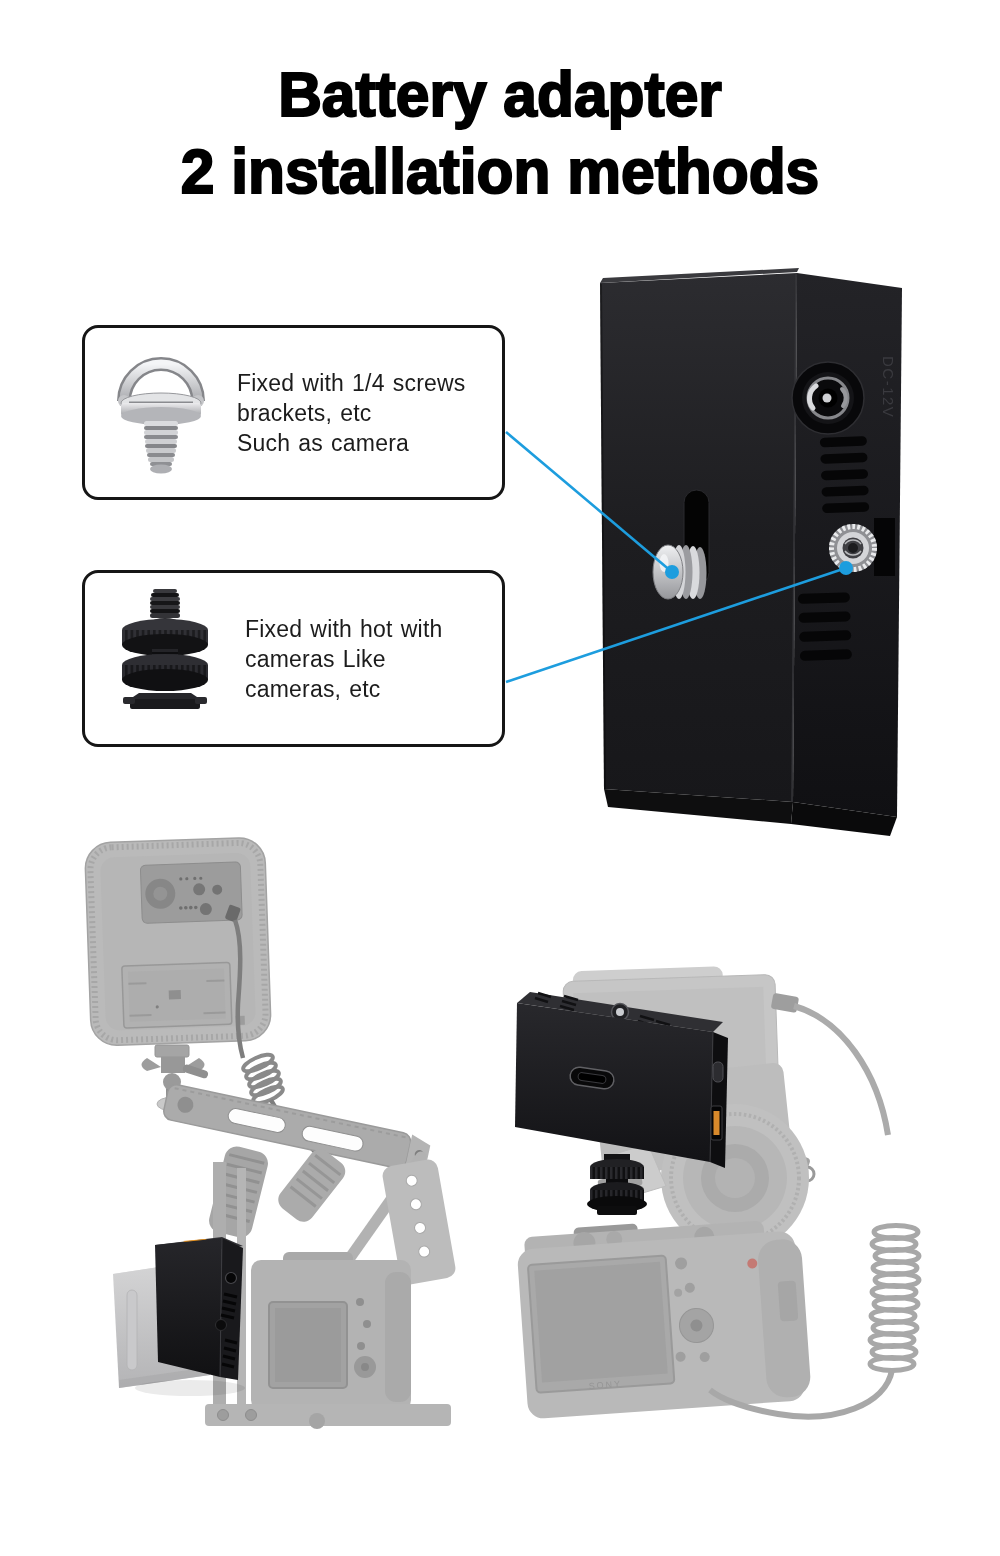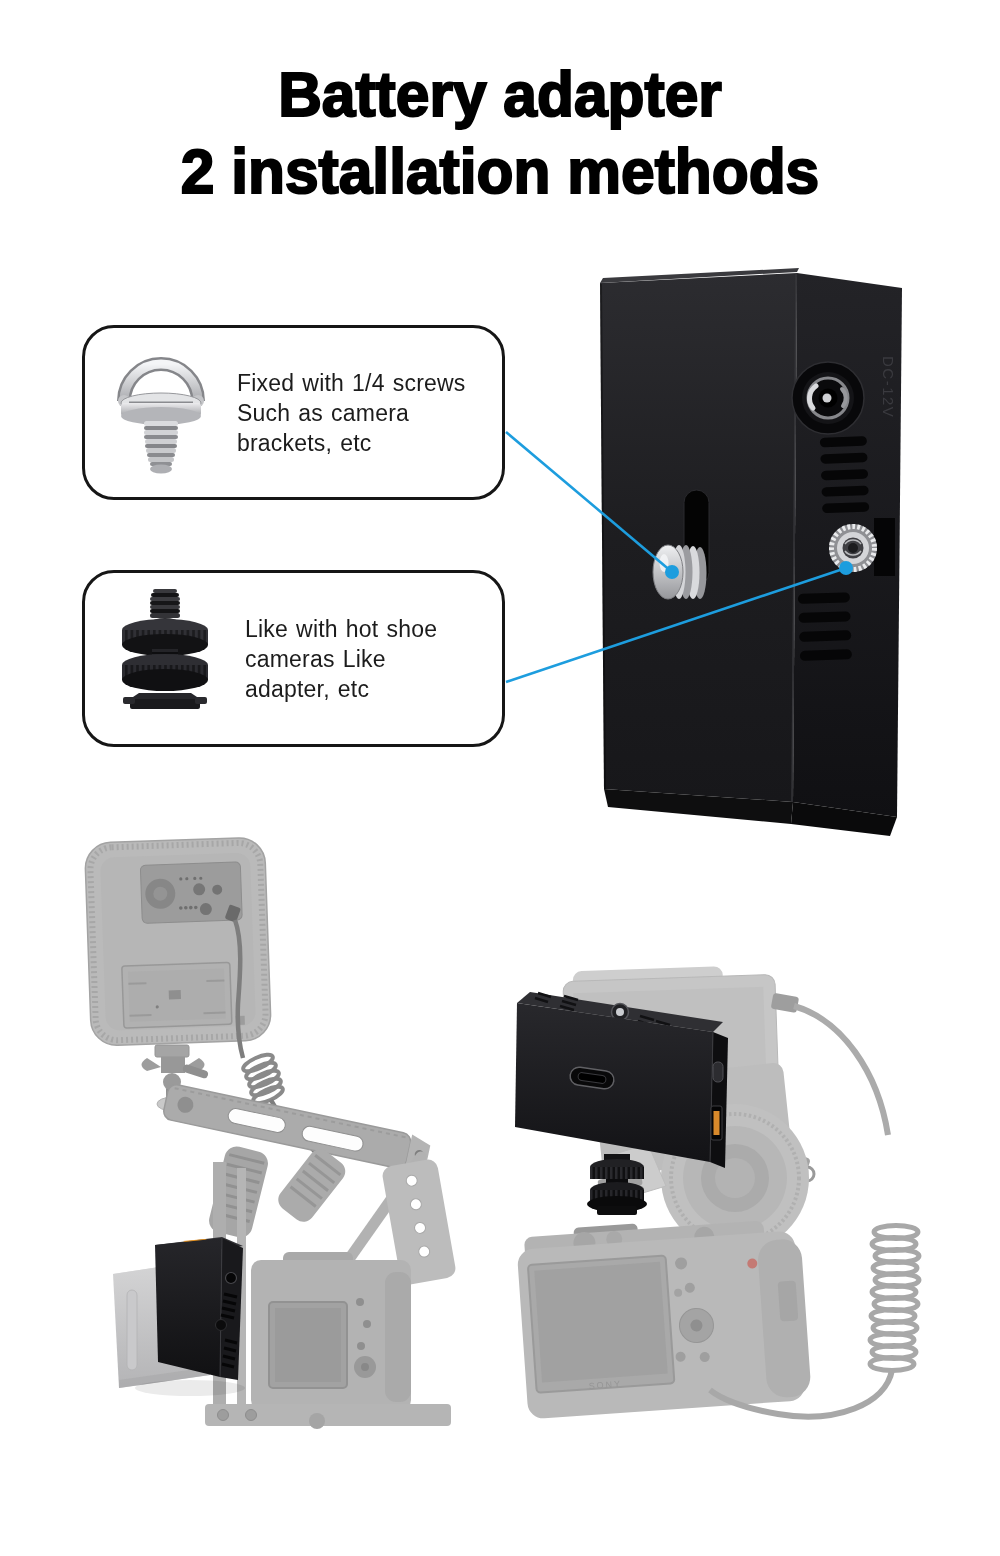--- a/index.html
+++ b/index.html
@@ -8,21 +8,21 @@
     font-family:"Liberation Sans", sans-serif;overflow:hidden;
   }
   .title{
     position:absolute;left:0;right:0;top:56px;text-align:center;color:#000;
     font-weight:700;font-size:63px;line-height:77px;letter-spacing:0px;
     transform:scaleX(0.96);transform-origin:50% 0;
     -webkit-text-stroke:2.1px #000;
   }
   .callout{
     position:absolute;left:82px;width:423px;box-sizing:border-box;
-    border:3px solid #161616;border-radius:32px;background:#fff;
+    border:3px solid #161616;border-radius:16px;background:#fff;
     display:flex;align-items:center;padding:8px 14px;
   }
   #callout-quarter{top:325px;height:175px;}
   #callout-hotshoe{top:570px;height:177px;}
   .callout .icon{flex:0 0 auto;margin-left:4px;}
   .callout .txt{
     margin-left:18px;font-size:23px;line-height:30px;color:#1c1c1c;
     letter-spacing:0.2px;word-spacing:1.5px;
   }
   .abs{position:absolute;}
@@ -63,22 +63,22 @@
     <rect x="42" y="102" width="32" height="5" rx="2.5" fill="#cfd0d3"></rect>
     <rect x="42" y="107" width="32" height="4" rx="2" fill="#85868a"></rect>
     <rect x="43" y="111" width="30" height="5" rx="2.5" fill="#c9cacd"></rect>
     <rect x="44" y="116" width="28" height="4" rx="2" fill="#8a8b8f"></rect>
     <rect x="45" y="120" width="26" height="5" rx="2.5" fill="#c4c5c8"></rect>
     <rect x="47" y="125" width="22" height="4" rx="2" fill="#8f9094"></rect>
     <ellipse cx="58" cy="132" rx="11" ry="4.5" fill="#aeafb3"></ellipse>
   </svg>
   <div class="txt">
     <div>Fixed with 1/4 screws</div>
+    <div>brackets, etc</div>
     <div>Such as camera</div>
-    <div>brackets, etc</div>
   </div>
 </div>
 
 <div class="callout" id="callout-hotshoe">
   <svg class="icon" width="124" height="148" viewBox="0 0 124 148">
     <rect x="50" y="4" width="24" height="4" rx="2" fill="#39393d"></rect>
     <rect x="48" y="8" width="28" height="4" rx="2" fill="#141416"></rect>
     <rect x="47" y="12" width="30" height="4" rx="2" fill="#3c3c40"></rect>
     <rect x="47" y="16" width="30" height="4" rx="2" fill="#161618"></rect>
     <rect x="47" y="20" width="30" height="4" rx="2" fill="#38383c"></rect>
@@ -95,23 +95,23 @@
     <ellipse cx="62" cy="80" rx="43" ry="11" fill="#2e2e33"></ellipse>
     <rect x="19" y="80" width="86" height="15" fill="#18181b"></rect>
     <line x1="19" y1="87.5" x2="105" y2="87.5" stroke="#2b2b30" stroke-width="15" stroke-dasharray="3 2.6"></line>
     <ellipse cx="62" cy="95" rx="43" ry="11" fill="#101012"></ellipse>
     <polygon points="36,108 88,108 97,114 97,122 27,122 27,114" fill="#26262a"></polygon>
     <rect x="27" y="114" width="70" height="10" rx="2" fill="#1a1a1d"></rect>
     <rect x="20" y="112" width="12" height="7" rx="2" fill="#2a2a2e"></rect>
     <rect x="92" y="112" width="12" height="7" rx="2" fill="#2a2a2e"></rect>
   </svg>
   <div class="txt">
-    <div>Like with hot shoe</div>
+    <div>Fixed with hot with</div>
     <div>cameras Like</div>
-    <div>adapter, etc</div>
+    <div>cameras, etc</div>
   </div>
 </div>
 
 <svg class="abs" style="left:580px;top:260px;" width="340" height="580" viewBox="0 0 340 580">
   <defs>
     <linearGradient id="p-front" x1="0" y1="0" x2="0" y2="1">
       <stop offset="0" stop-color="#2c2c30"></stop>
         <stop offset="0.5" stop-color="#1d1d20"></stop>
         <stop offset="1" stop-color="#17171a"></stop>
     </linearGradient>

